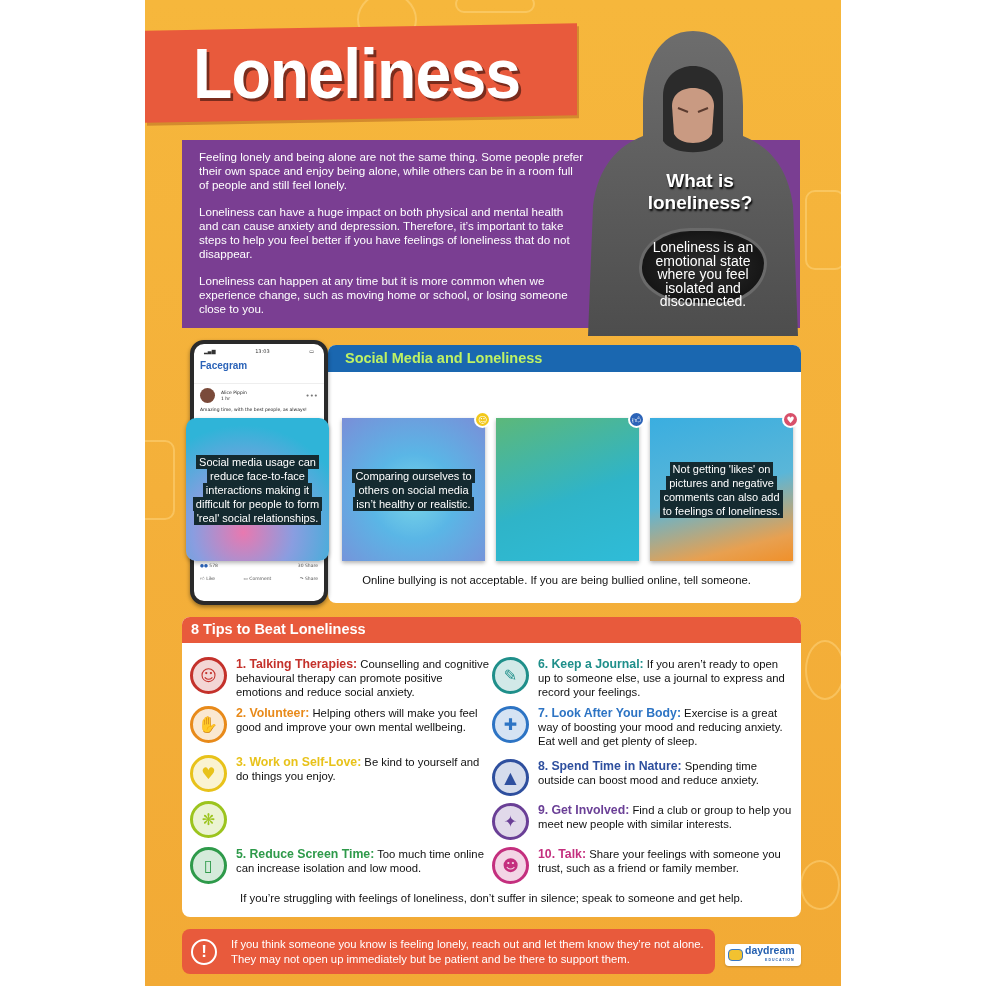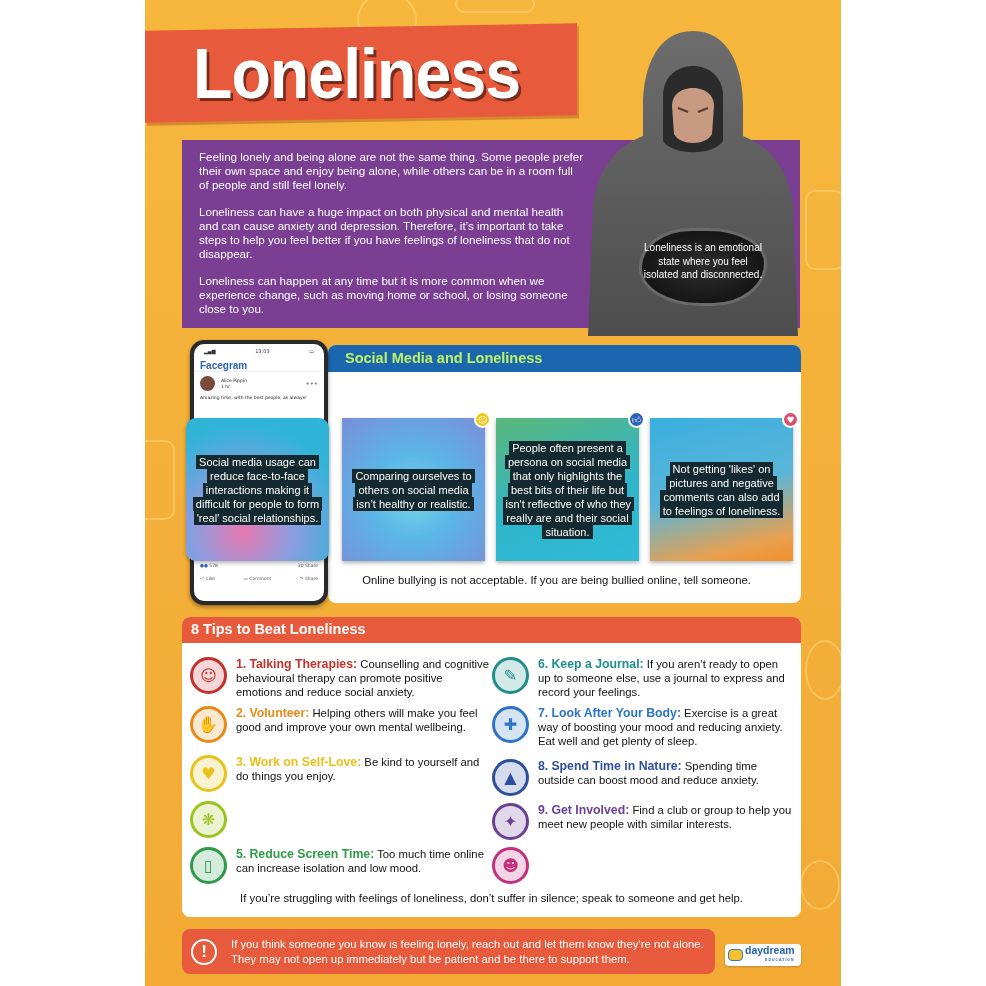--- a/index.html
+++ b/index.html
@@ -43,32 +43,32 @@
   }
   .what-title {
     position: absolute; left: 490px; top: 170px; width: 130px; text-align: center;
     color: #ffffff; font-family: "Liberation Sans", sans-serif; font-weight: 700;
     font-size: 19px; line-height: 22px; text-shadow: 1px 2px 2px #000;
   }
   .what-bubble {
     position: absolute; left: 494px; top: 228px; width: 128px; height: 78px;
     background: radial-gradient(ellipse at center, #2e2e2e 0%, #161616 70%, #444 100%);
     border: 3px solid #6a6a6a; border-radius: 40% 45% 42% 48% / 50% 45% 55% 48%;
-    color: #ffffff; font-family: "Liberation Sans", sans-serif; font-size: 10px;
+    color: #ffffff; font-family: "Liberation Sans", sans-serif; font-size: 14px;
     line-height: 13.5px; text-align: center; padding-top: 10px;
   }
 
   .phone {
     position: absolute; left: 45px; top: 340px; width: 138px; height: 265px;
     background: #ffffff; border: 4px solid #2a2a2a; border-radius: 14px;
     box-shadow: 0 2px 4px rgba(0,0,0,0.4);
     overflow: hidden;
   }
   .phone-status { display: flex; justify-content: space-between; padding: 4px 10px 0; font-size: 5px; color: #333; }
-  .phone-brand { color: #2b63b8; font-family: "Liberation Sans", sans-serif; font-weight: 700; font-size: 10px; padding: 6px 6px 0; border-bottom: 1px solid #eee; }
+  .phone-brand { color: #2b63b8; font-family: "Liberation Sans", sans-serif; font-weight: 700; font-size: 10px; padding: 6px 6px 12px; border-bottom: 1px solid #eee; }
   .phone-post { display: flex; align-items: center; padding: 4px 6px; }
   .phone-avatar { width: 15px; height: 15px; border-radius: 50%; background: #7a4a3a; margin-right: 6px; }
   .phone-user { font-size: 4.5px; color: #222; line-height: 6px; }
   .phone-caption { font-size: 4.5px; color: #222; padding: 0 6px; }
   .phone-footer { position: absolute; left: 0; right: 0; bottom: 0; height: 44px; padding: 6px 6px; font-size: 4.5px; color: #555; }
   .phone-footer .row { display: flex; justify-content: space-between; margin-bottom: 8px; }
 
   .sm-box {
     position: absolute; left: 183px; top: 345px; width: 473px; height: 258px;
     background: #ffffff; border-radius: 8px; overflow: hidden;
@@ -170,20 +170,21 @@
       <linearGradient id="hg" x1="0" y1="0" x2="0" y2="1">
         <stop offset="0" stop-color="#6d6d6d"></stop>
         <stop offset="1" stop-color="#4d4d4d"></stop>
       </linearGradient>
     </defs>
     <path d="M105 5 C70 5 55 40 55 80 L55 110 C30 120 10 140 5 180 L0 310 L210 310 L205 180 C200 140 180 120 155 110 L155 80 C155 40 140 5 105 5 Z" fill="url(#hg)"></path>
     <path d="M75 70 C75 50 90 40 105 40 C120 40 135 50 135 70 L135 115 C125 130 85 130 75 115 Z" fill="#2b2b2b"></path>
     <path d="M84 80 C84 68 94 62 105 62 C116 62 126 68 126 80 L124 108 C118 120 92 120 86 108 Z" fill="#c99a82"></path>
     <path d="M90 82 L100 86 M110 86 L120 82" stroke="#5a3a2e" stroke-width="2"></path>
   </svg>
+  <div class="what-title">What is loneliness?</div>
   <div class="what-bubble">Loneliness is an emotional state where you feel isolated and disconnected.</div>
 
   <div class="sm-box">
     <div class="sm-header">Social Media and Loneliness</div>
     <div class="sm-footer">Online bullying is not acceptable. If you are being bullied online, tell someone.</div>
   </div>
 
   <div class="phone">
     <div class="phone-status">
       <span>▂▄▆</span>
@@ -214,21 +215,20 @@
   </div>
 
   <div class="card" style="left:41px;background:radial-gradient(circle at 40% 80%, #e879b0 0%, #8a9de0 35%, #2fb4d8 75%);border-radius:10px;">
     <div class="card-text"><span>Social media usage can reduce face-to-face interactions making it difficult for people to form 'real' social relationships.</span></div>
   </div>
   <div class="card" style="left:197px;background:radial-gradient(circle at 50% 55%, #7ad6e8 0%, #5ab6e6 40%, #7a8ed8 100%);">
     <div class="card-text"><span>Comparing ourselves to others on social media isn’t healthy or realistic.</span></div>
     <div class="card-badge" style="background:#f2c81a;">☺</div>
   </div>
   <div class="card" style="left:351px;background:linear-gradient(160deg, #5cb87a 0%, #2fb4c8 55%, #2fbcd8 100%);">
-    <div class="card-text"><span>People often present a persona on social media that only highlights the best bits of their life but isn't reflective of who they really are and their social situation.</span></div>
     <div class="card-badge" style="background:#2b63b8;">👍︎</div>
   </div>
   <div class="card" style="left:505px;background:linear-gradient(165deg, #3aaee0 0%, #5ab6d8 50%, #e8a050 85%, #f0902a 100%);">
     <div class="card-text"><span>Not getting 'likes' on pictures and negative comments can also add to feelings of loneliness.</span></div>
     <div class="card-badge" style="background:#d8506a;">♥</div>
   </div>
 
   <div class="tips-box">
     <div class="tips-header">8 Tips to Beat Loneliness</div>
     <div class="tips-footer">If you’re struggling with feelings of loneliness, don’t suffer in silence; speak to someone and get help.</div>
@@ -264,20 +264,21 @@
       <div class="tip" style="left: 347px; top: 759px;">
         <div class="tip-icon" style="border-color: rgb(46, 79, 158); color: rgb(46, 79, 158); background: rgba(46, 79, 158, 0.2);">▲</div>
         <div class="tip-text"><span class="tip-title" style="color: rgb(46, 79, 158);">8.</span> <span class="tip-title" style="color: rgb(46, 79, 158);">Spend Time in Nature:</span><span> Spending time outside can boost mood and reduce anxiety.</span></div>
       </div>
       <div class="tip" style="left: 347px; top: 803px;">
         <div class="tip-icon" style="border-color: rgb(106, 63, 150); color: rgb(106, 63, 150); background: rgba(106, 63, 150, 0.2);">✦</div>
         <div class="tip-text"><span class="tip-title" style="color: rgb(106, 63, 150);">9.</span> <span class="tip-title" style="color: rgb(106, 63, 150);">Get Involved:</span><span> Find a club or group to help you meet new people with similar interests.</span></div>
       </div>
       <div class="tip" style="left: 347px; top: 847px;">
         <div class="tip-icon" style="border-color: rgb(196, 47, 126); color: rgb(196, 47, 126); background: rgba(196, 47, 126, 0.2);">☻</div>
+        <div class="tip-text"><span class="tip-title" style="color: rgb(196, 47, 126);">10.</span> <span class="tip-title" style="color: rgb(196, 47, 126);">Talk:</span><span> Share your feelings with someone you trust, such as a friend or family member.</span></div>
       </div>
     </div>
 
   <div class="alert-box">
     <div class="alert-icon">!</div>
     <div class="alert-text">If you think someone you know is feeling lonely, reach out and let them know they’re not alone. They may not open up immediately but be patient and be there to support them.</div>
   </div>
 
   <div class="logo">
     <div class="logo-mark"></div>

